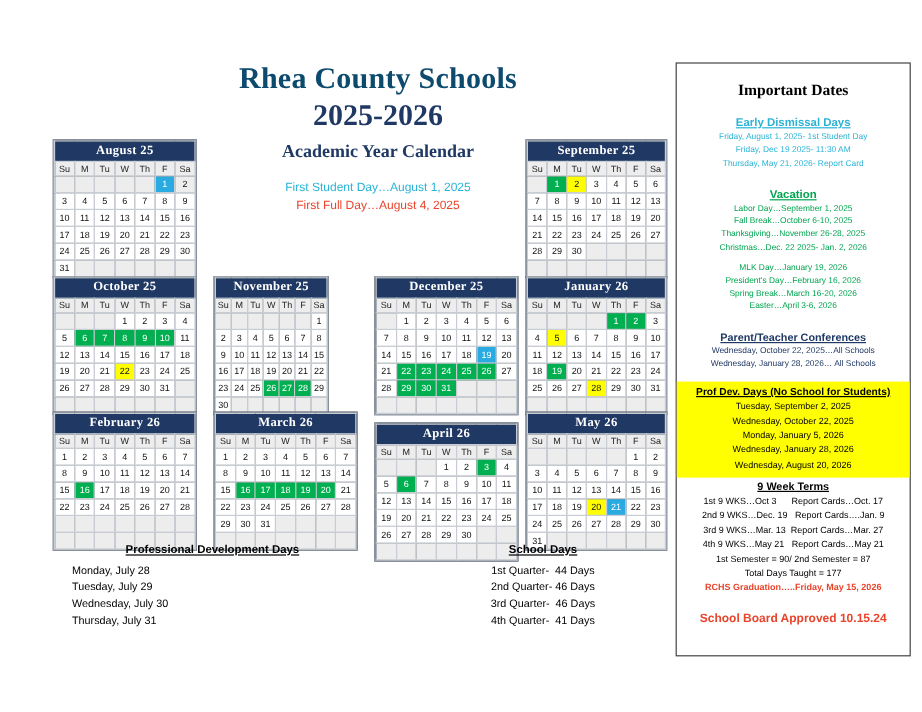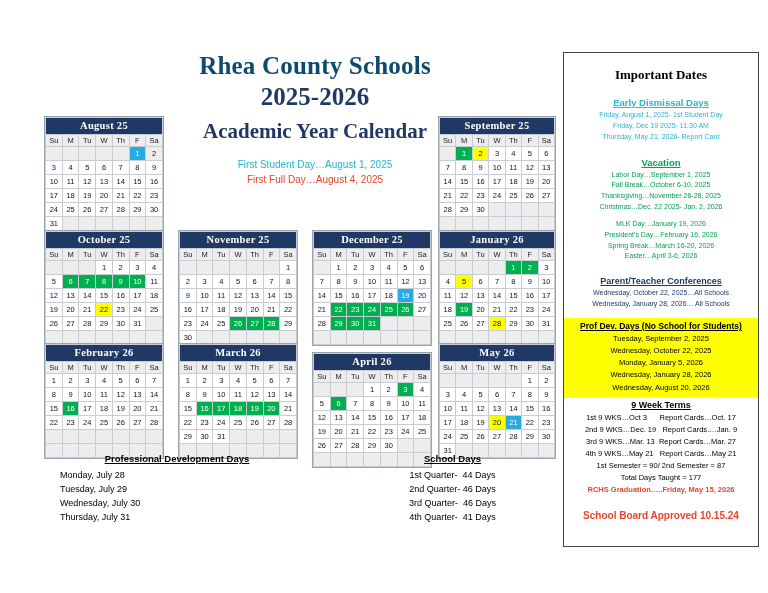--- a/index.html
+++ b/index.html
@@ -9,21 +9,21 @@
     font-family:"Liberation Sans", sans-serif;
     color:#000;
     overflow:hidden;
   }
   .page{position:relative;width:768px;height:593px;}
 
   
   .title-block{position:absolute;left:160px;top:52px;width:310px;text-align:center;}
   .title-1{font-family:"Liberation Serif",serif;font-weight:bold;font-size:25px;color:#0c4a6e;letter-spacing:.2px;line-height:1.15;}
   .title-2{font-family:"Liberation Serif",serif;font-weight:bold;font-size:25px;color:#1F3864;line-height:1.25;}
-  .title-3{font-family:"Liberation Serif",serif;font-weight:bold;font-size:21px;color:#1F3864;margin-top:7px;}
+  .title-3{font-family:"Liberation Serif",serif;font-weight:bold;font-size:15px;color:#1F3864;margin-top:7px;}
   .sub-line{font-size:10px;margin-top:13px;line-height:1.5;}
   .sub-cyan{color:#2BB3D6;}
   .sub-red{color:#E8452C;}
 
   
   .month{position:absolute;border:1px solid #9aa4b0;background:#0f172a;box-sizing:border-box;}
   .month table{border-collapse:collapse;width:100%;table-layout:fixed;}
   .month .mh{
     background:#1F3864;color:#fff;text-align:center;
     font-family:"Liberation Serif",serif;font-weight:bold;font-size:10.5px;
@@ -40,21 +40,21 @@
   }
   .month td.blank{background:#EDEDED;}
   .month td.g{background:#00B050;color:#ffffff;}
   .month td.y{background:#FFFF00;color:#111;}
   .month td.c{background:#29ABE2;color:#ffffff;}
 
   
   #m-aug{left:44px;  top:116px; width:120px;}
   #m-sep{left:438px; top:116px; width:118px;}
   #m-oct{left:44px;  top:230px; width:120px;}
-  #m-nov{left:178px; top:230px; width:120px;}
+  #m-nov{left:178px; top:230px; width:96px;}
   #m-dec{left:312px; top:230px; width:120px;}
   #m-jan{left:438px; top:230px; width:118px;}
   #m-feb{left:44px;  top:343px; width:120px;}
   #m-mar{left:178px; top:343px; width:120px;}
   #m-apr{left:312px; top:352px; width:120px;}
   #m-may{left:438px; top:343px; width:118px;}
 
   
   .bottom-block{position:absolute;font-size:9px;line-height:1.55;}
   #pd-block{left:52px;top:452px;width:250px;}

